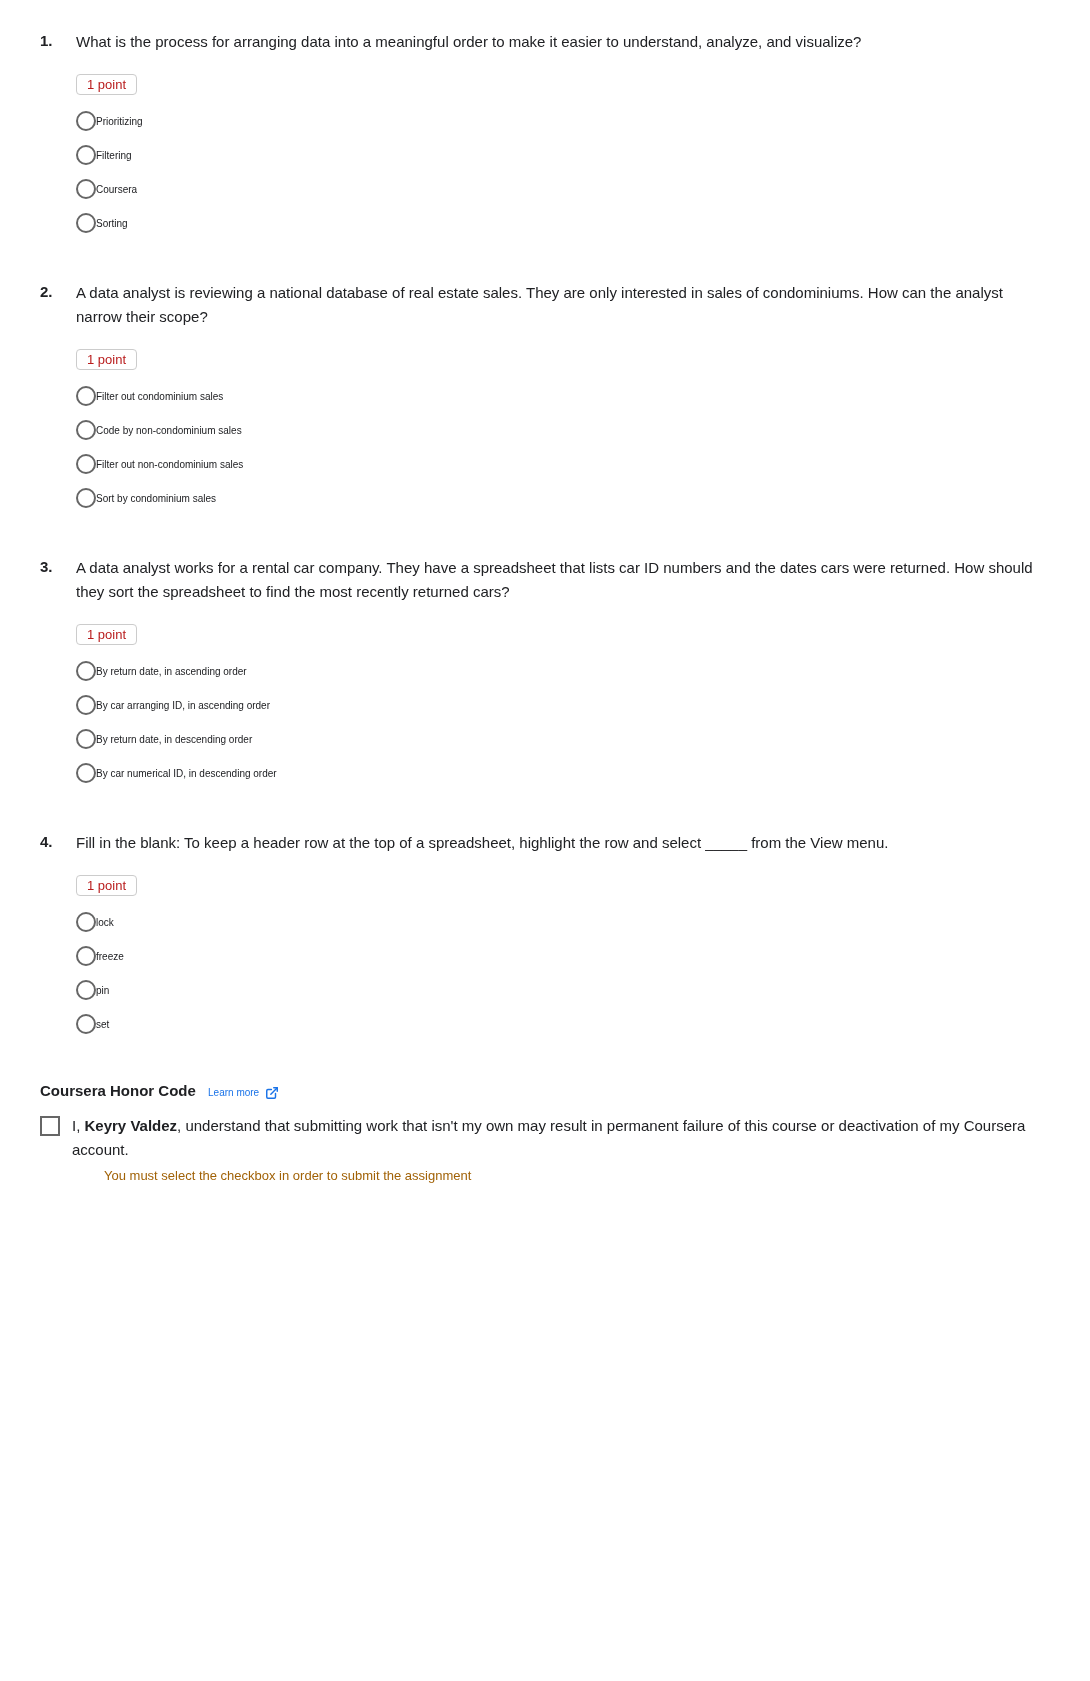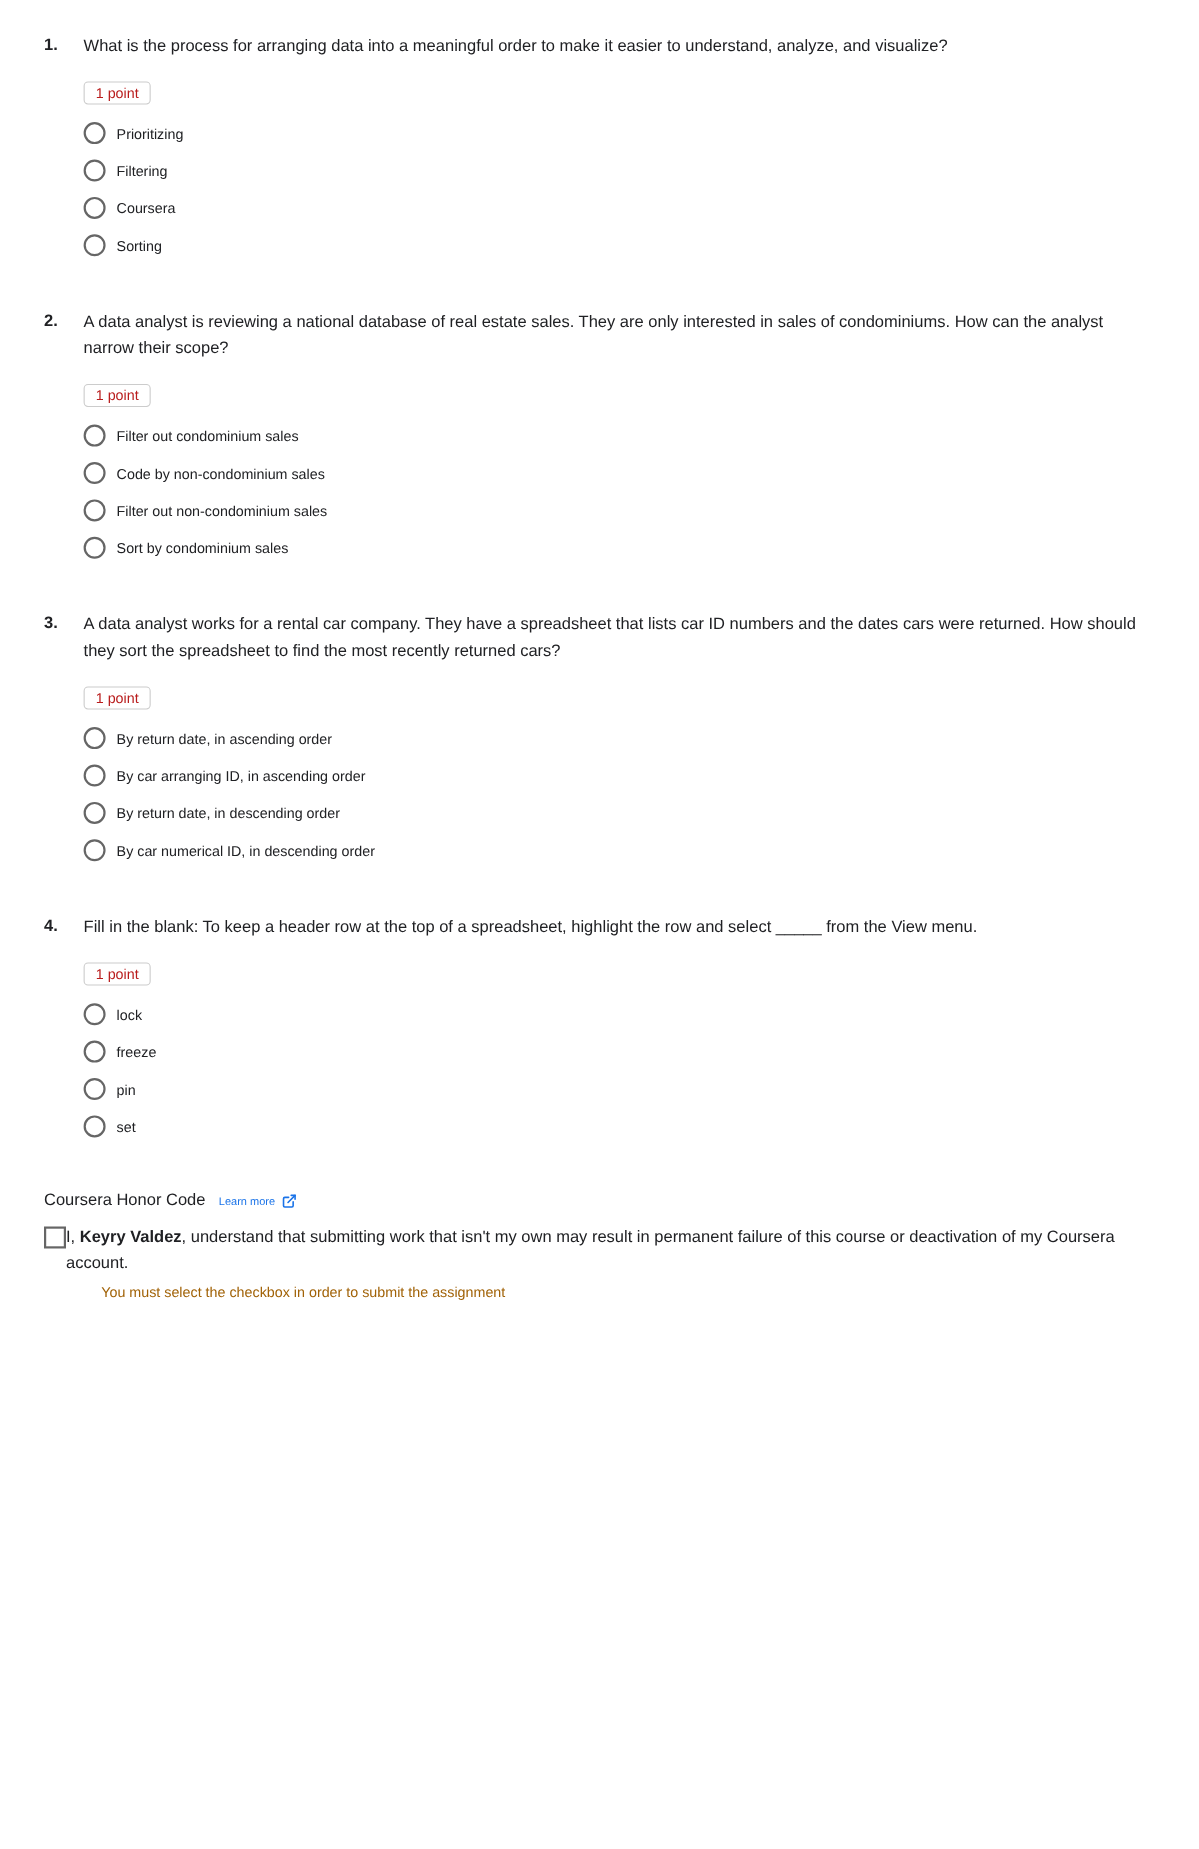--- a/index.html
+++ b/index.html
@@ -42,58 +42,58 @@
       margin-left: 36px;
     }
     .options-list {
       list-style: none;
       margin-top: 16px;
       margin-left: 36px;
     }
     .options-list li {
       display: flex;
       align-items: center;
-      gap: 10px;
       margin-bottom: 14px;
-      font-size: 13px;
+      font-size: 10px;
       cursor: pointer;
     }
     .radio-circle {
       width: 20px;
       height: 20px;
       border-radius: 50%;
       border: 2px solid #666;
       flex-shrink: 0;
       background: #fff;
     }
     .honor-section {
       margin-top: 20px;
       border-top: none;
     }
     .honor-title {
-      font-weight: normal;
+      font-weight: bold;
       font-size: 15px;
       display: inline;
     }
     .honor-link {
       color: #1a73e8;
       font-size: 10px;
       text-decoration: none;
       margin-left: 8px;
     }
     .honor-link-icon {
       display: inline-block;
       width: 14px;
       height: 14px;
       margin-left: 3px;
       vertical-align: middle;
     }
     .honor-checkbox-row {
       display: flex;
       align-items: flex-start;
+      gap: 12px;
       margin-top: 14px;
     }
     .honor-checkbox {
       width: 20px;
       height: 20px;
       border: 2px solid #666;
       flex-shrink: 0;
       margin-top: 2px;
       background: #fff;
     }

